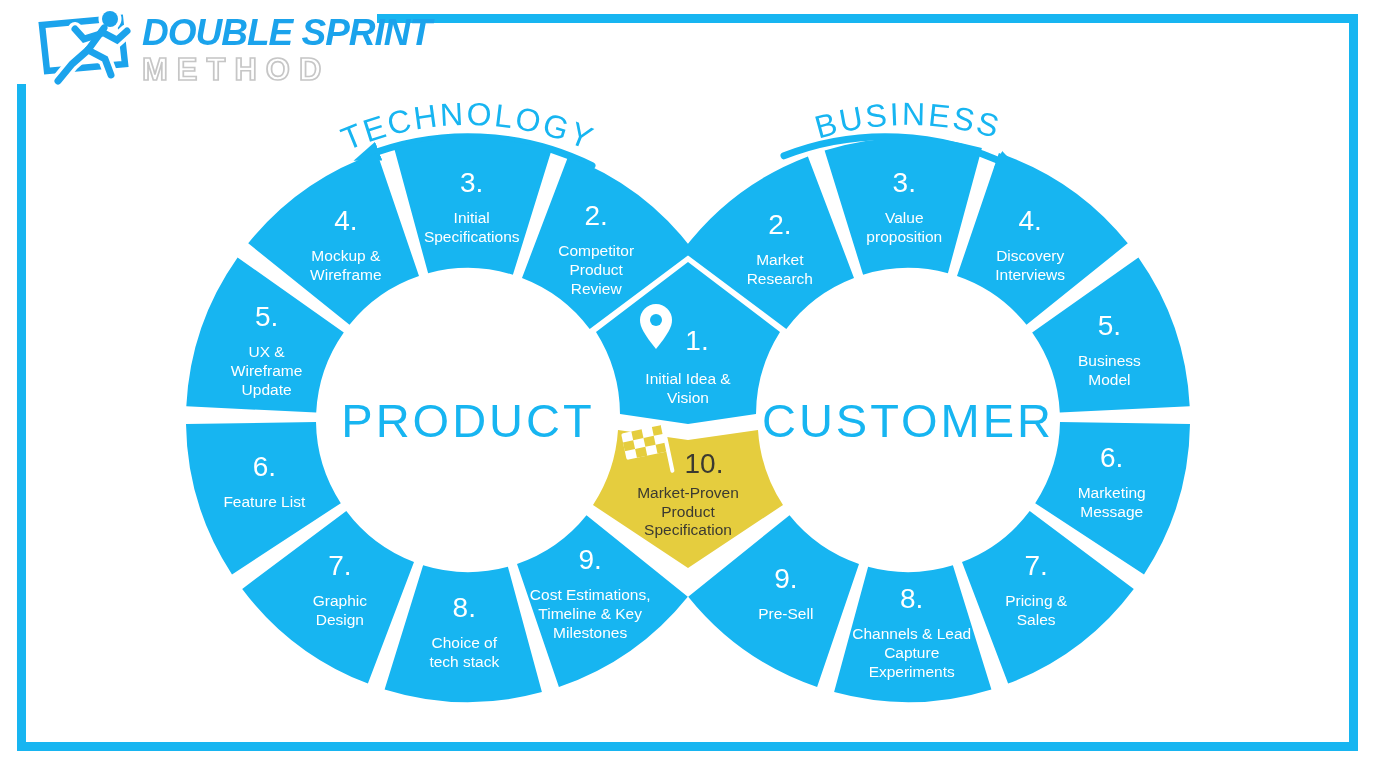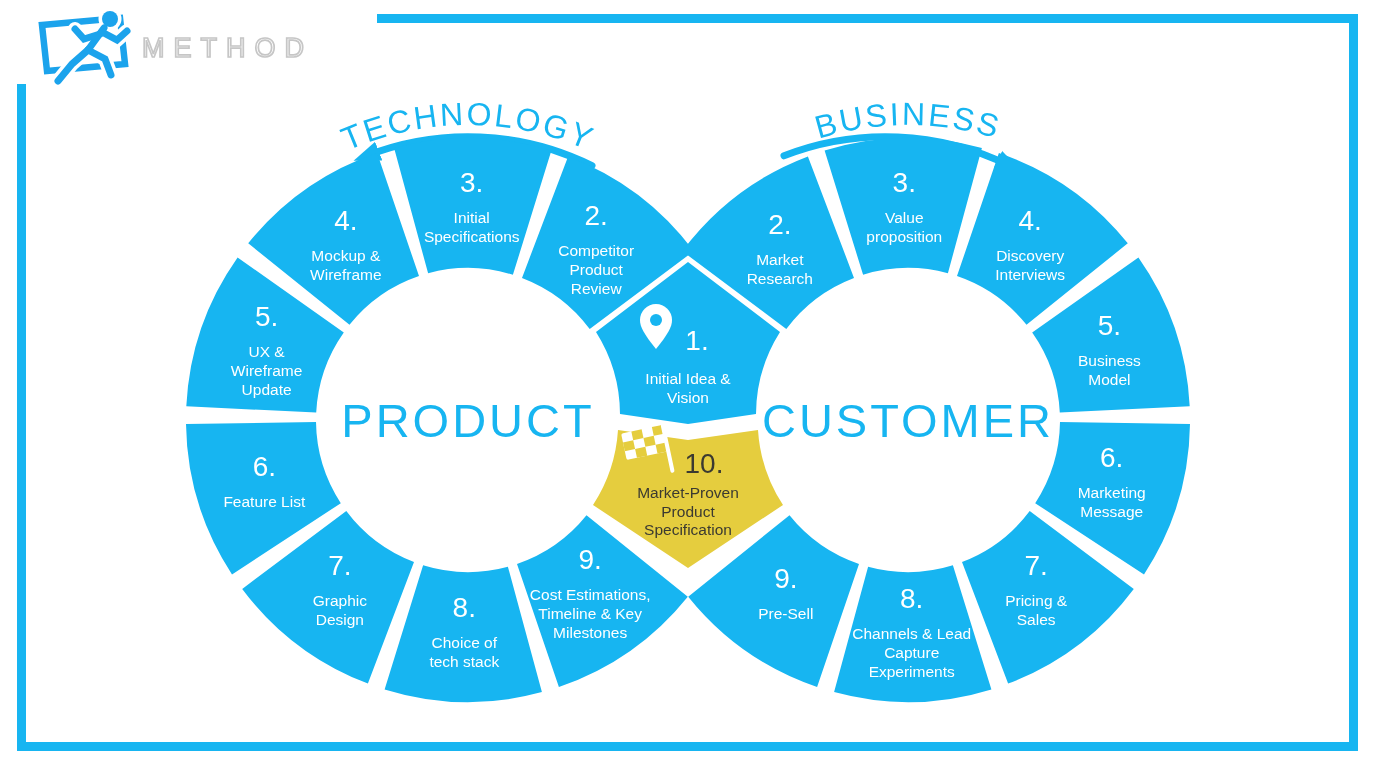--- a/index.html
+++ b/index.html
@@ -9,22 +9,22 @@
   .frame{position:absolute;background:#17B5F1;}
   #frame-top{left:377px;top:14px;width:981px;height:9px;}
   #frame-right{left:1349px;top:14px;width:9px;height:737px;}
   #frame-bottom{left:17px;top:742px;width:1341px;height:9px;}
   #frame-left{left:17px;top:84px;width:9px;height:667px;}
   
   #logo{position:absolute;left:14px;top:4px;display:flex;align-items:flex-start;}
   #logo-text{margin-left:6px;padding-top:10px;}
   #logo-title{font-size:37px;font-weight:800;font-style:italic;letter-spacing:-1px;
               color:#1BA3EC;line-height:1.0;white-space:nowrap;}
-  #logo-subtitle{font-size:27px;font-weight:400;letter-spacing:9px;color:#C6C6C6;
-                 line-height:1.0;margin-top:21px;}
+  #logo-subtitle{font-size:31px;font-weight:700;letter-spacing:9px;color:#C6C6C6;
+                 line-height:1.0;margin-top:3px;}
   @supports (-webkit-text-stroke: 1px #000){
     #logo-subtitle{color:#fff;-webkit-text-stroke:1.7px #C6C6C6;}
   }
   svg text{user-select:none;}
   .axis-title{font-size:32px;letter-spacing:2.5px;fill:#17B5F1;}
   .center-label{font-size:47px;letter-spacing:3px;font-weight:400;fill:#17B5F1;}
   .seg-num{font-size:28px;fill:#ffffff;text-anchor:middle;font-weight:300;}
   .seg-label{font-size:15.5px;fill:#ffffff;text-anchor:middle;}
   .seg-num.dark,.seg-label.dark{fill:#3B3A31;}
 </style>
@@ -56,20 +56,21 @@
           <circle cx="96" cy="15" r="8" fill="#1BA3EC" stroke="none"></circle>
           <path d="M90 24 L74 46"></path>
           <path d="M88 28 L103 36 L113 27"></path>
           <path d="M86 30 L70 35 L61 25"></path>
           <path d="M74 46 L91 55 L97 71"></path>
           <path d="M74 46 L58 60 L44 77"></path>
         </g>
       </g>
     </svg>
     <div id="logo-text">
+      <div id="logo-title">DOUBLE SPRINT</div>
       <div id="logo-subtitle">METHOD</div>
     </div>
   </div>
 
   <svg id="diagram-svg" viewBox="0 0 1377 769" width="1377" height="769" style="position:absolute;left:0;top:0;">
     <defs>
       <marker id="arrowhead" markerUnits="userSpaceOnUse" markerWidth="34" markerHeight="26" refX="13" refY="10" orient="auto">
         <path d="M0 0 L27 10 L0 20 Z" fill="#17B5F1"></path>
       </marker>
       <path id="tech-arc" d="M278.4 194 A295 295 0 0 1 657.6 194" fill="none"></path>

